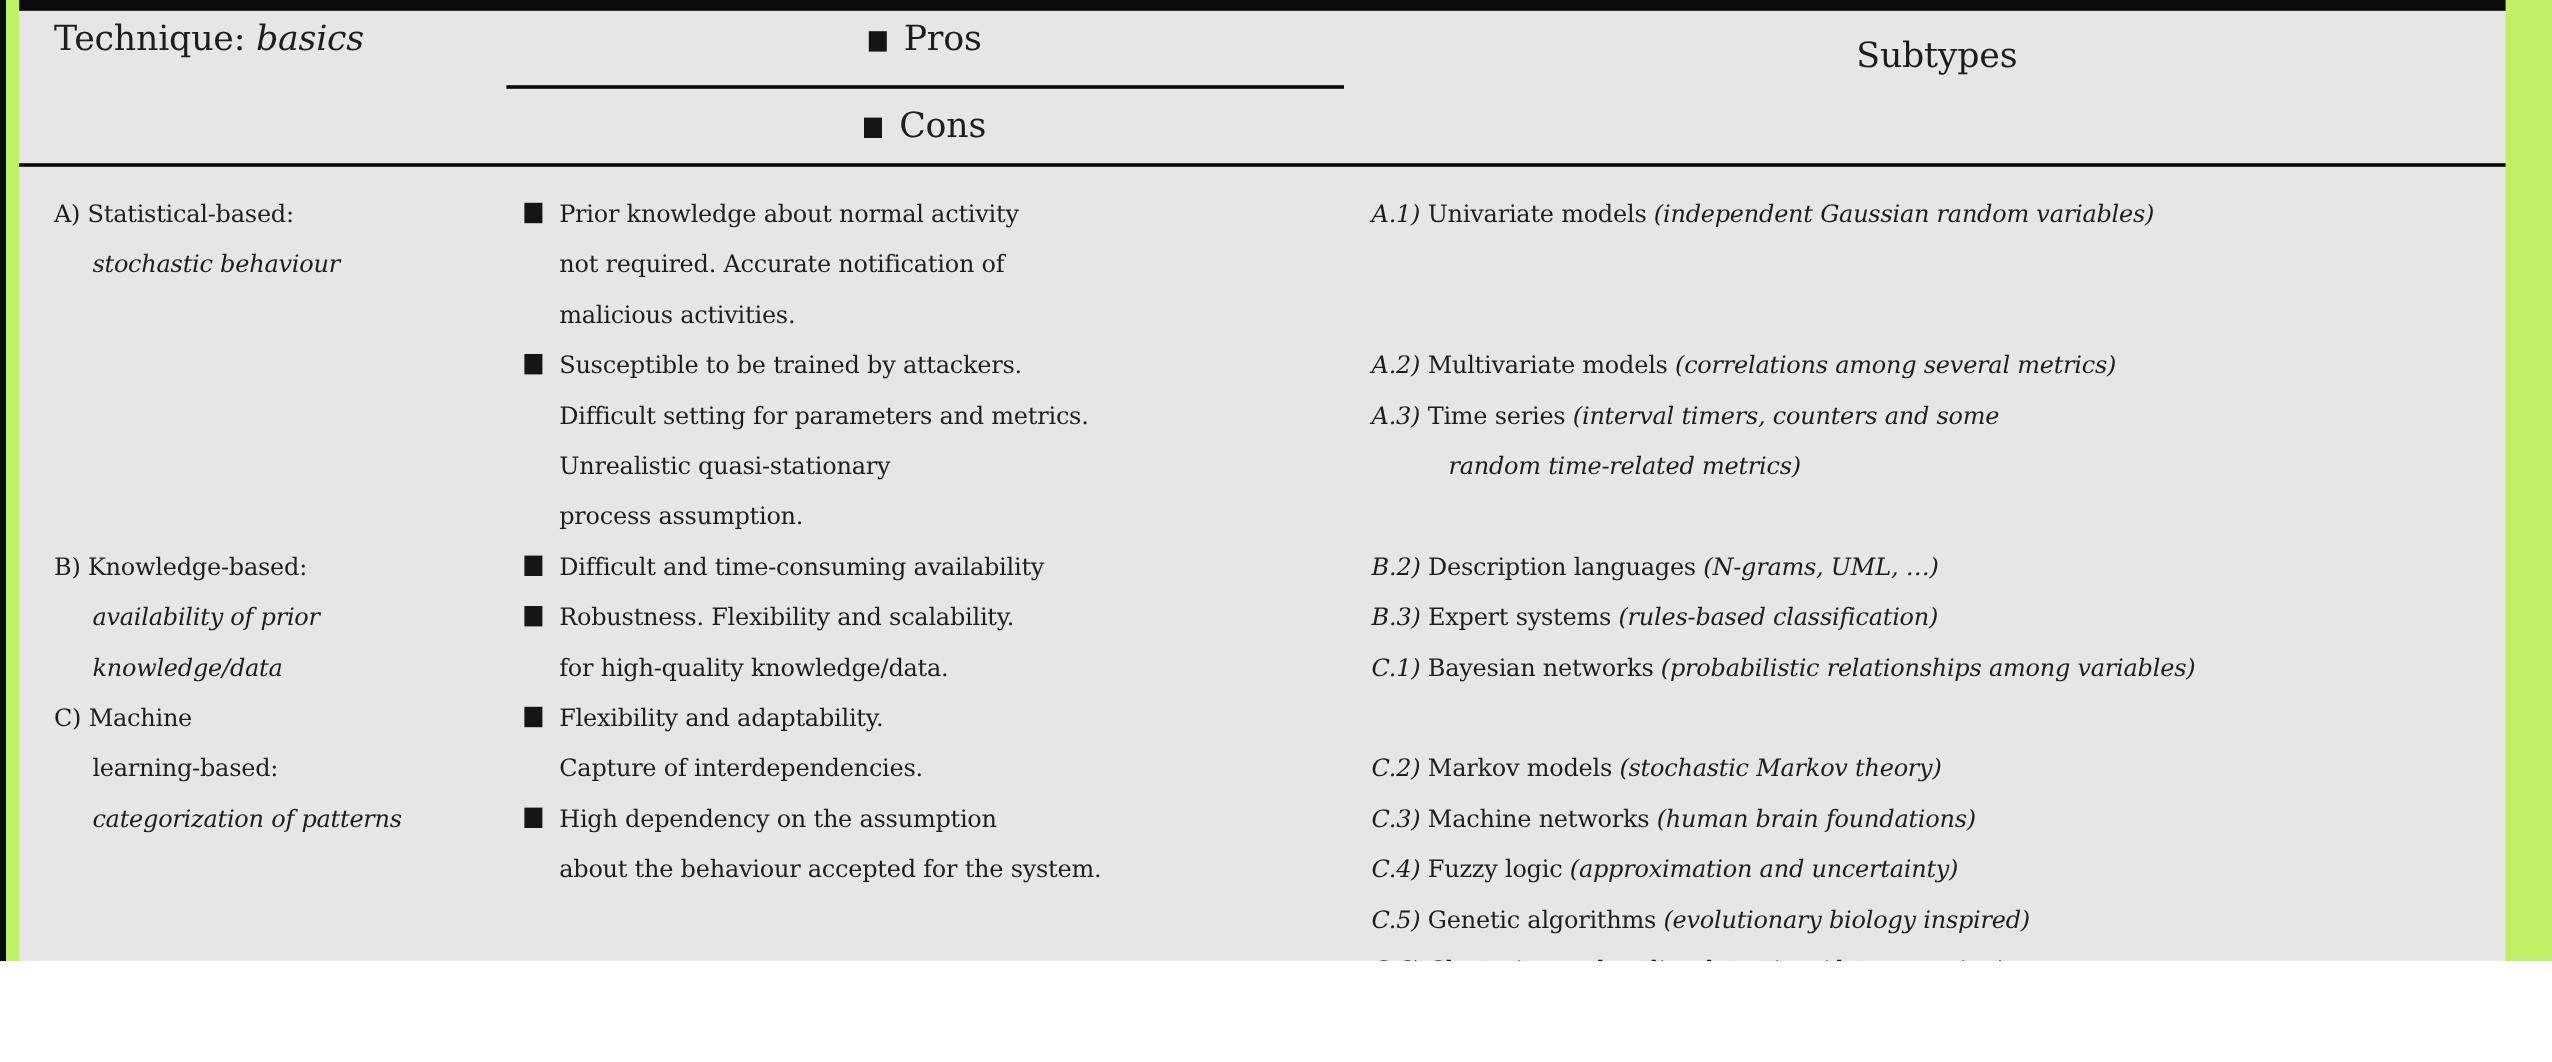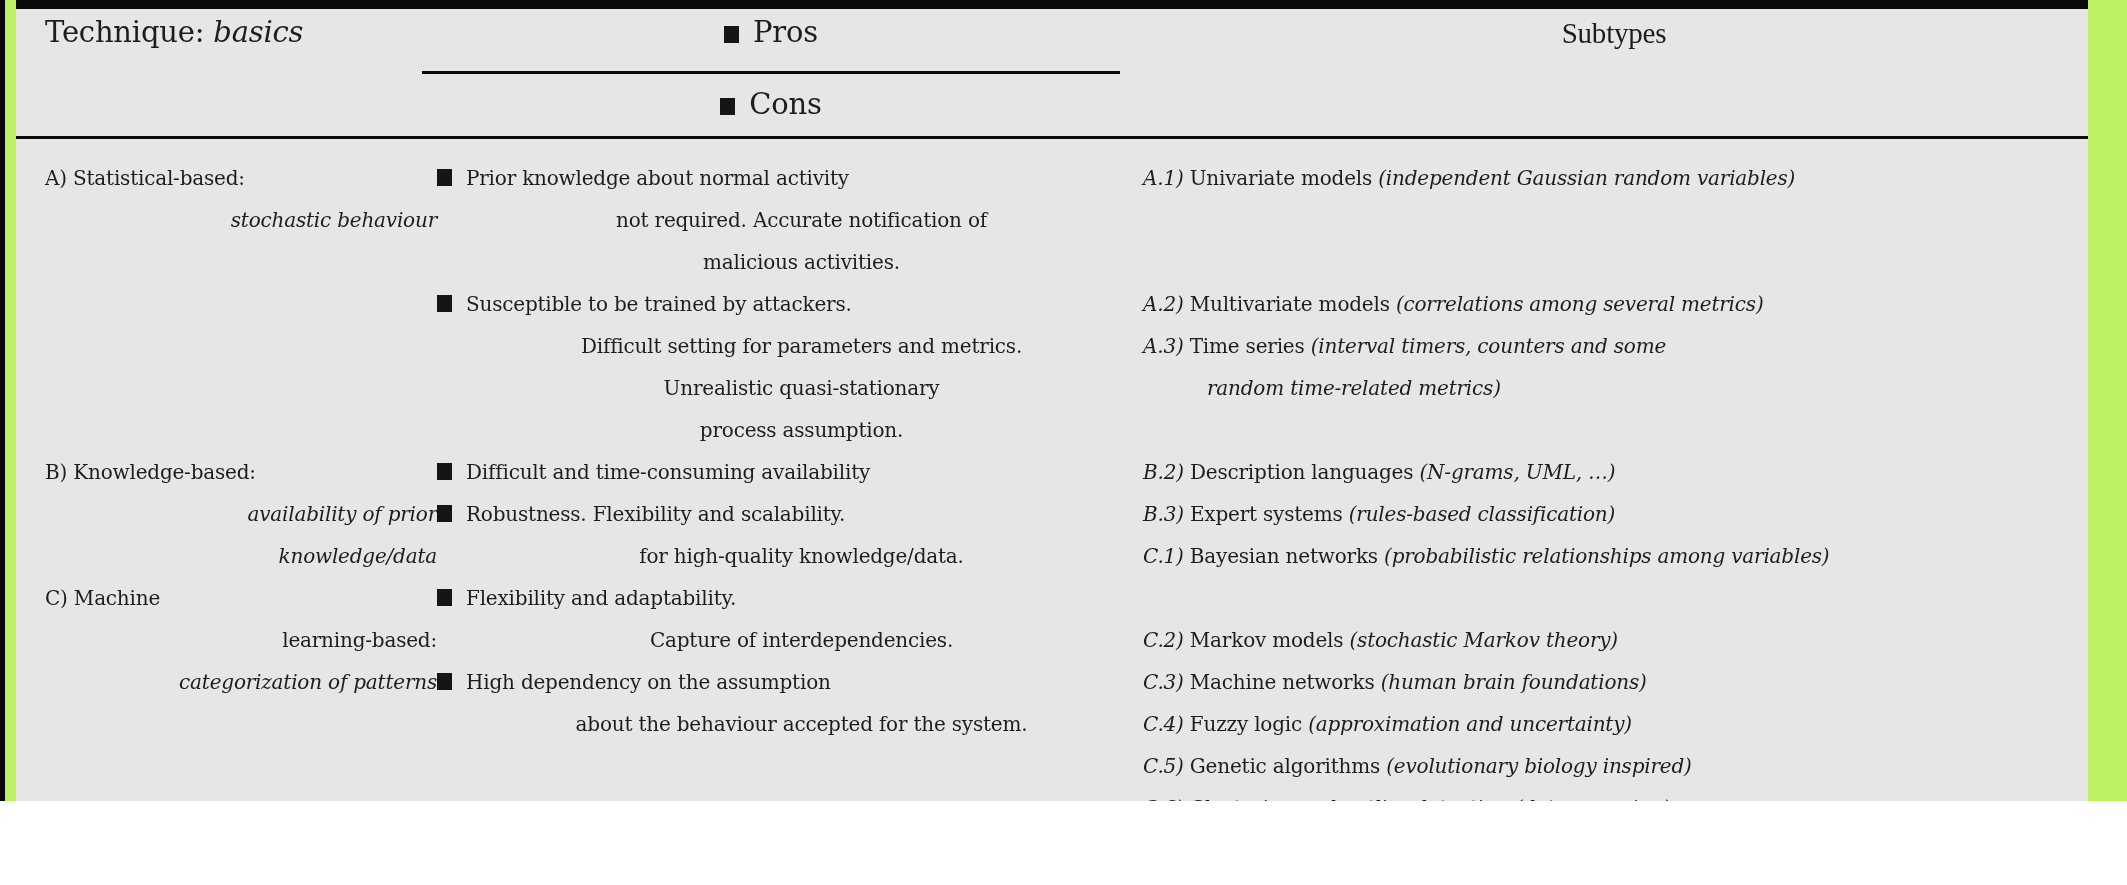--- a/index.html
+++ b/index.html
@@ -13,31 +13,31 @@
   .rule { position:absolute; background:#0a0a0a; }
   .rule-top    { left:16px; top:0;     width:2072px; height:9px; }
   .rule-header { left:16px; top:136px; width:2072px; height:3px; }
   .rule-bottom { left:16px; top:868px; width:2072px; height:9px; }
   .pros-underline { left:422px; top:71px; width:698px; height:3px; }
 
   .hdr { position:absolute; font-size:29px; line-height:44px; white-space:nowrap; letter-spacing:-0.2px; }
   .h-technique { left:45px; top:10px; }
   .h-pros  { left:422px; top:10px; width:698px; text-align:center; }
   .h-cons  { left:422px; top:82px; width:698px; text-align:center; }
-  .h-subtypes { left:1143px; top:11px; width:942px; text-align:center;font-family:Liberation Serif, serif; }
+  .h-subtypes { left:1143px; top:24px; width:942px; text-align:center; }
 
   .col { position:absolute; top:157px; }
   .col-technique { left:45px;   width:392px; }
   .col-proscons  { left:437px;  width:700px; }
   .col-subtypes  { left:1143px; width:950px; }
 
   .line { height:42px; line-height:42px; font-size:20px; white-space:nowrap; letter-spacing:-0.2px; }
   .it { font-style:italic; }
-  .ind1 { padding-left:32px;text-align:right; }
-  .cont2 { padding-left:29px;text-align:center; }
+  .ind1 { padding-left:32px; }
+  .cont2 { padding-left:29px; }
   .cont3 { padding-left:64px; }
 
   .sq { display:inline-block; width:15px; height:17px; background:#151515;
         margin-right:14px; vertical-align:baseline; position:relative; top:1px; }
 </style>
 </head>
 <body>
 
 <div class="page">
   <div class="panel"></div>

